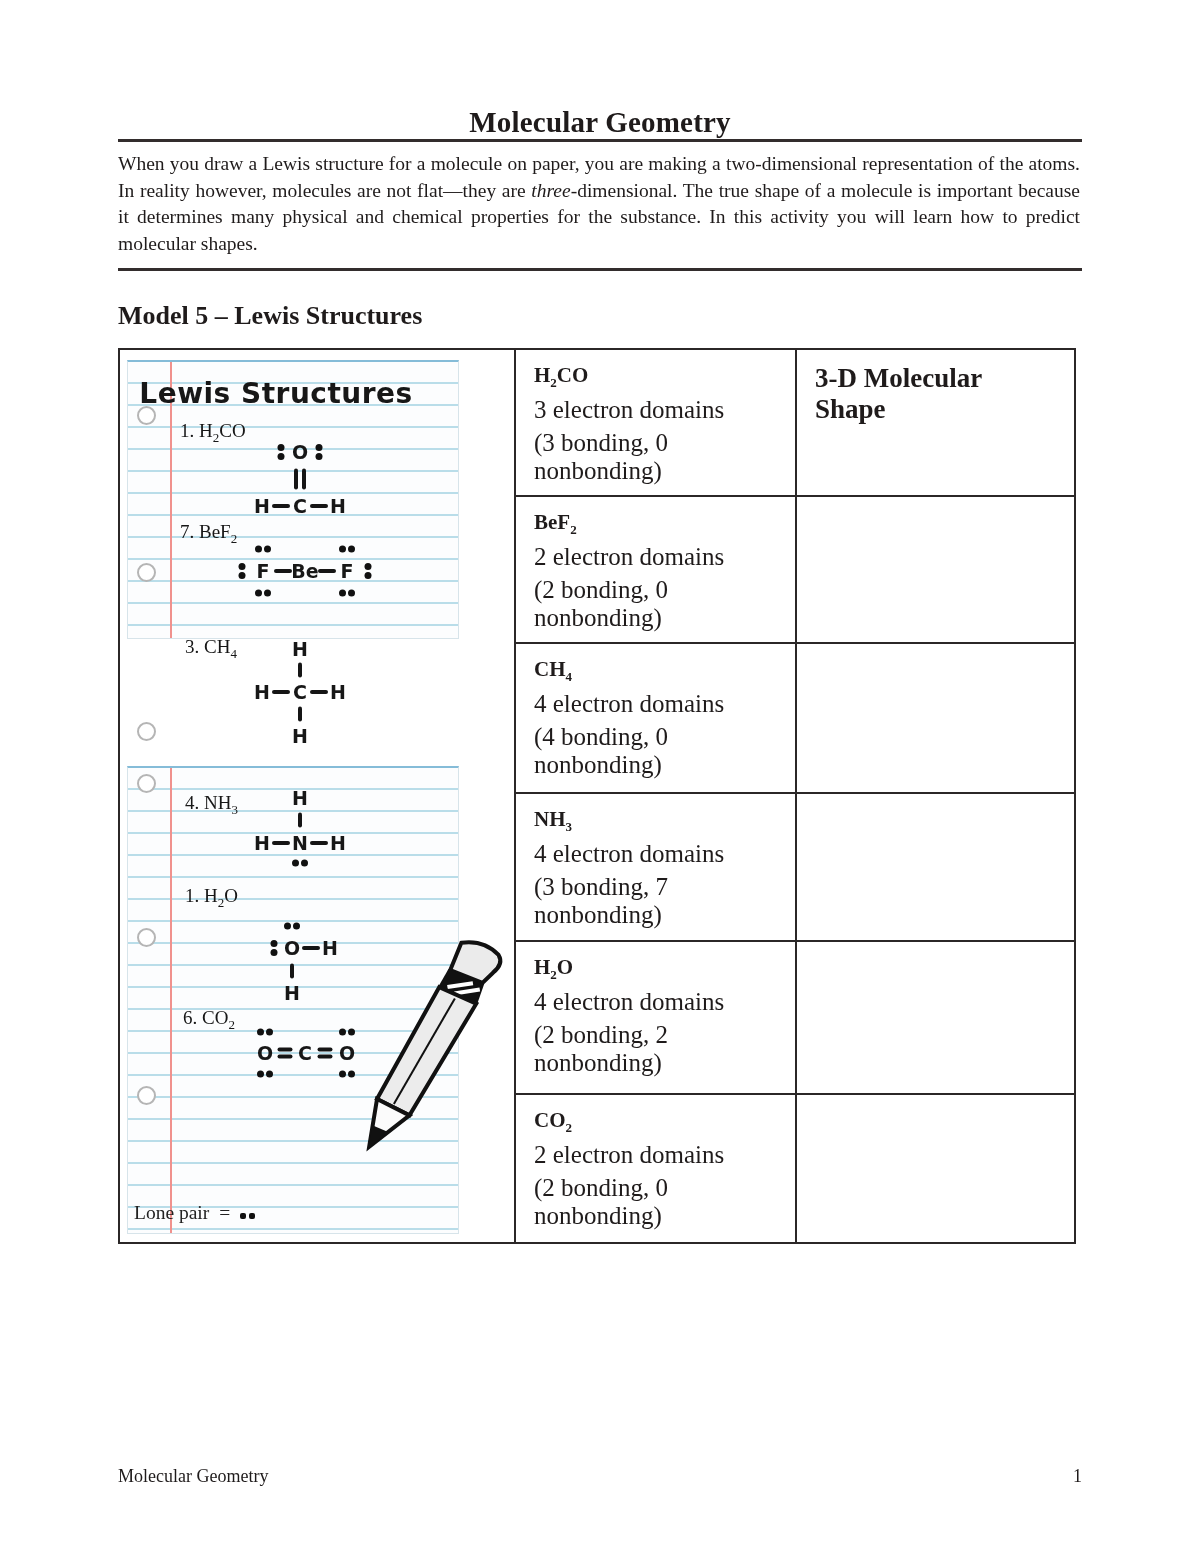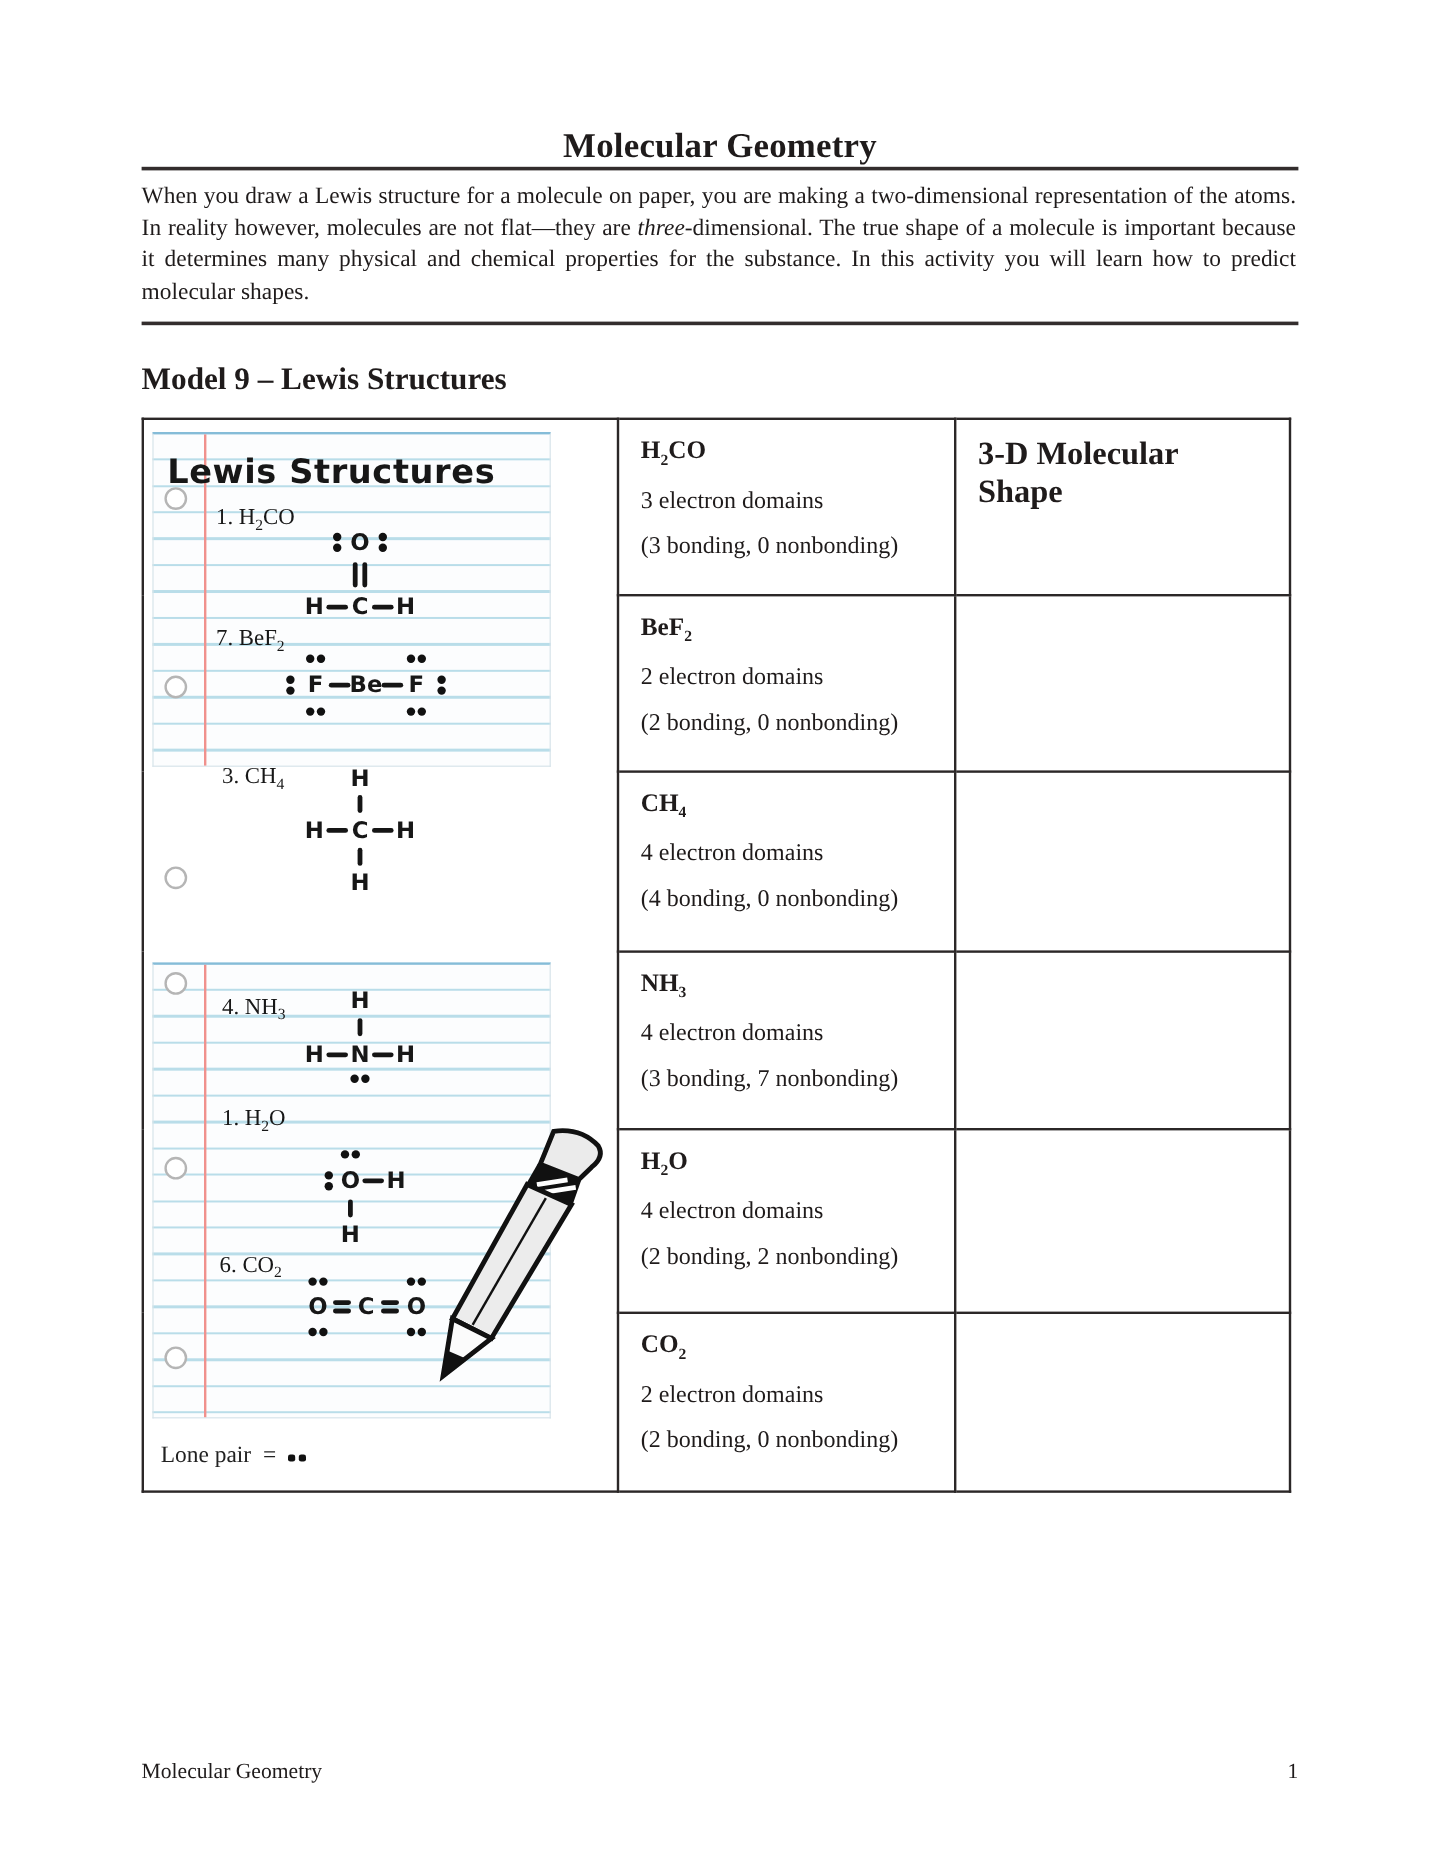--- a/index.html
+++ b/index.html
@@ -18,32 +18,32 @@
 
   .model-heading { font-size:26px; font-weight:bold; margin-top:30px; margin-bottom:17px; }
 
   table.model { border-collapse:collapse; width:956px; table-layout:fixed; }
   table.model td { border:2px solid #2b2727; vertical-align:top; }
   td.notebook-cell { width:396px; padding:0; position:relative; }
   td.info-cell  { width:281px; padding:13px 16px 0 18px; }
   td.shape-cell { width:279px; padding:13px 16px 0 18px; }
   .formula { font-size:21px; font-weight:bold; }
   .formula .fsub, .nblabel .fsub { font-size:13px; }
-  .info-line { font-size:20px; margin-top:15px; }
+  .info-line { font-size:25px; margin-top:5px; }
   .shape-header { font-size:27px; font-weight:bold; }
 
   
   .notebook { position:absolute; inset:0; }
   .paper { position:absolute; left:7px; width:332px; background-color:#fcfdfe;
            border:1px solid #d7e4ea; border-top:2px solid #85bcd8;
            background-image:repeating-linear-gradient(to bottom,
              transparent 0px, transparent 20px, #b9dde9 20px, #b9dde9 22px); }
   .paper::before { content:""; position:absolute; top:0; bottom:0; left:42px; width:2px; background:#f0918d; }
   #paper1 { top:10px; height:279px; }
-  #paper2 { top:452px; height:380px; }
+  #paper2 { top:416px; height:468px; }
   .hole { position:absolute; left:9px; width:19px; height:19px; border-radius:50%;
           border:2px solid #b5b5b5; background:#ffffff; z-index:2; }
 
   .tok { position:absolute; transform:translate(-50%,-50%); white-space:nowrap; color:#171717;
          font-family:"DejaVu Sans", sans-serif; z-index:3; }
   .tok.anchor-left { transform:translateY(-50%);font-family:Liberation Serif, serif; }
   .tok.title { font-size:28px; font-weight:600; letter-spacing:.5px; }
   .tok.atom { font-size:19px; font-weight:600; }
   .tok.nblabel { font-size:19px; font-weight:500; }
   .hbond { width:18px; height:4px; background:#151515; border-radius:2px; }
@@ -70,21 +70,21 @@
 <body>
 
 <div class="page">
 
   <div class="doc-title">Molecular Geometry</div>
 
   <div class="rule"></div>
   <p class="why-text" id="why-text"><span>When you draw a Lewis structure for a molecule on paper, you are making a two-dimensional representation of the atoms. In reality however, molecules are not flat—they are </span><em>three</em><span>-dimensional. The true shape of a molecule is important because it determines many physical and chemical properties for the substance. In this activity you will learn how to predict molecular shapes.</span></p>
   <div class="rule"></div>
 
-  <div class="model-heading">Model 9 – Lewis Structures</div>
+  <div class="model-heading">Model 5 – Lewis Structures</div>
 
   <table class="model">
     <tbody id="model-body">
       <tr id="row-0" style="height: 147px;">
         <td class="notebook-cell" rowspan="6">
           <div class="notebook">
             <div class="paper" id="paper1">
                 <div class="hole" style="top: 44px;"></div>
                 <div class="hole" style="top: 201px;"></div>
                 <div class="hole" style="top: 360px;"></div>

